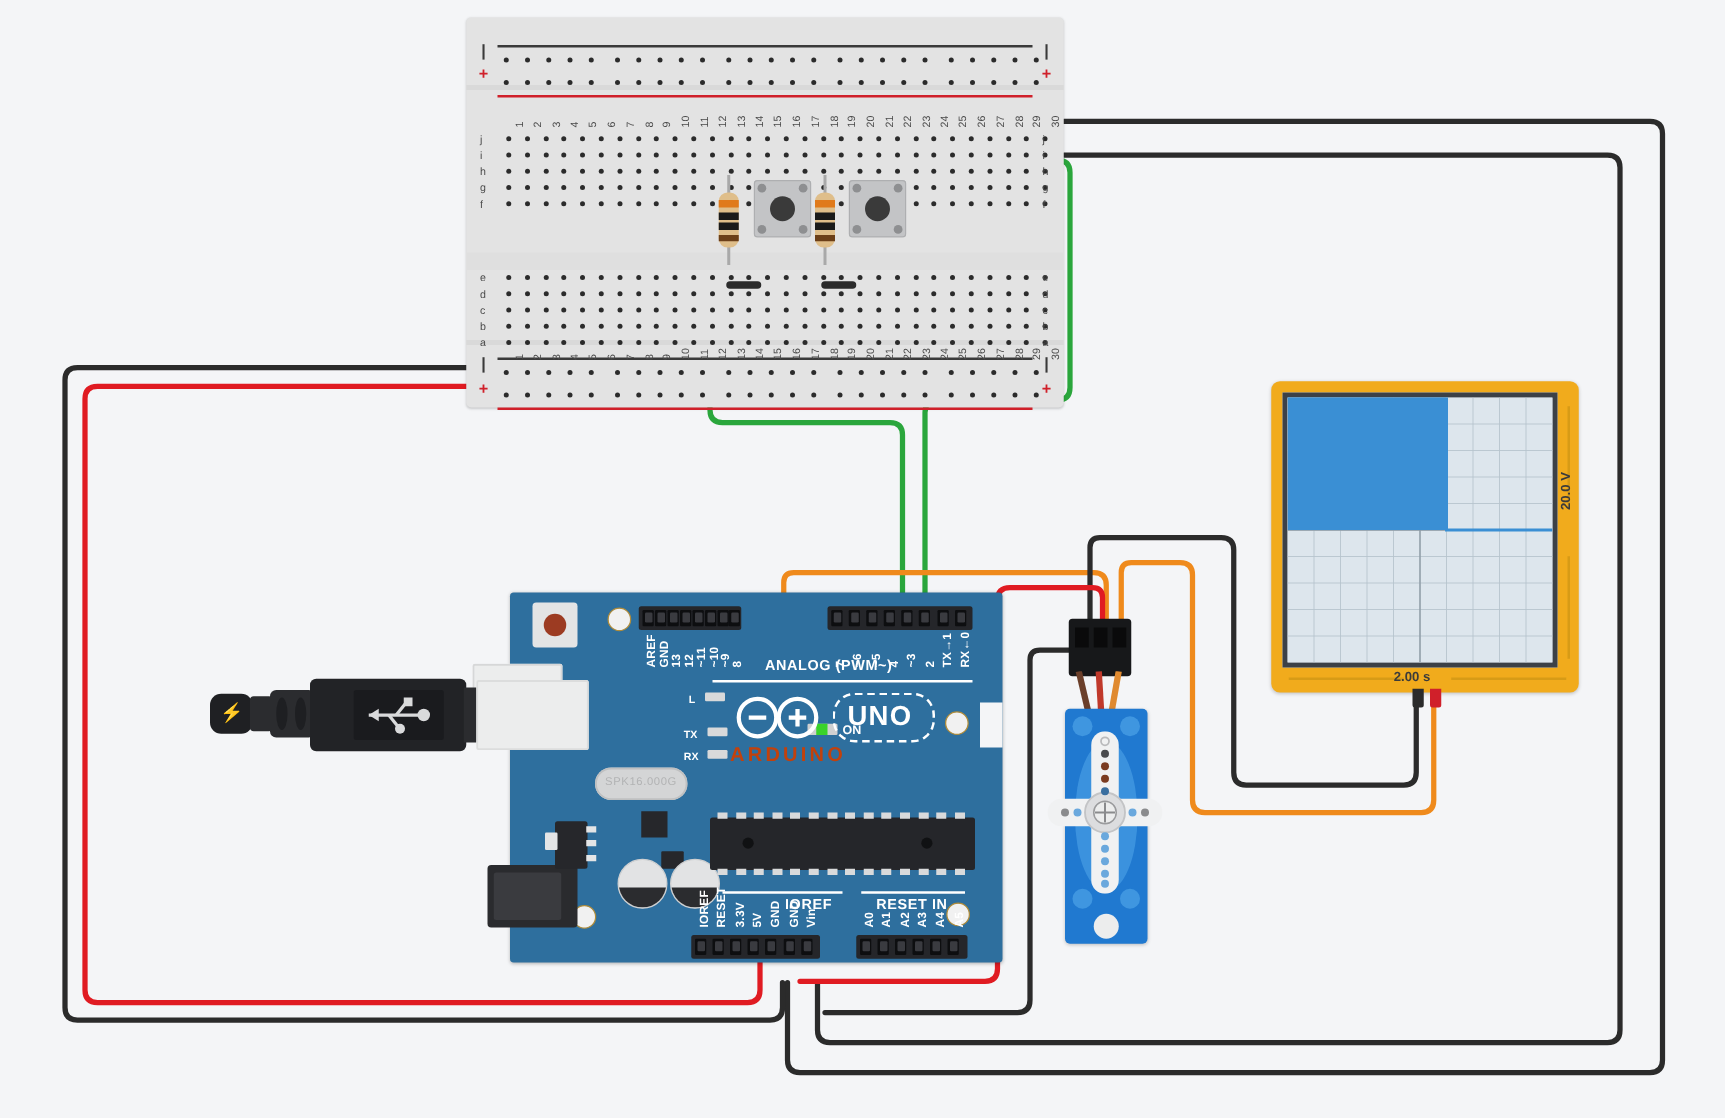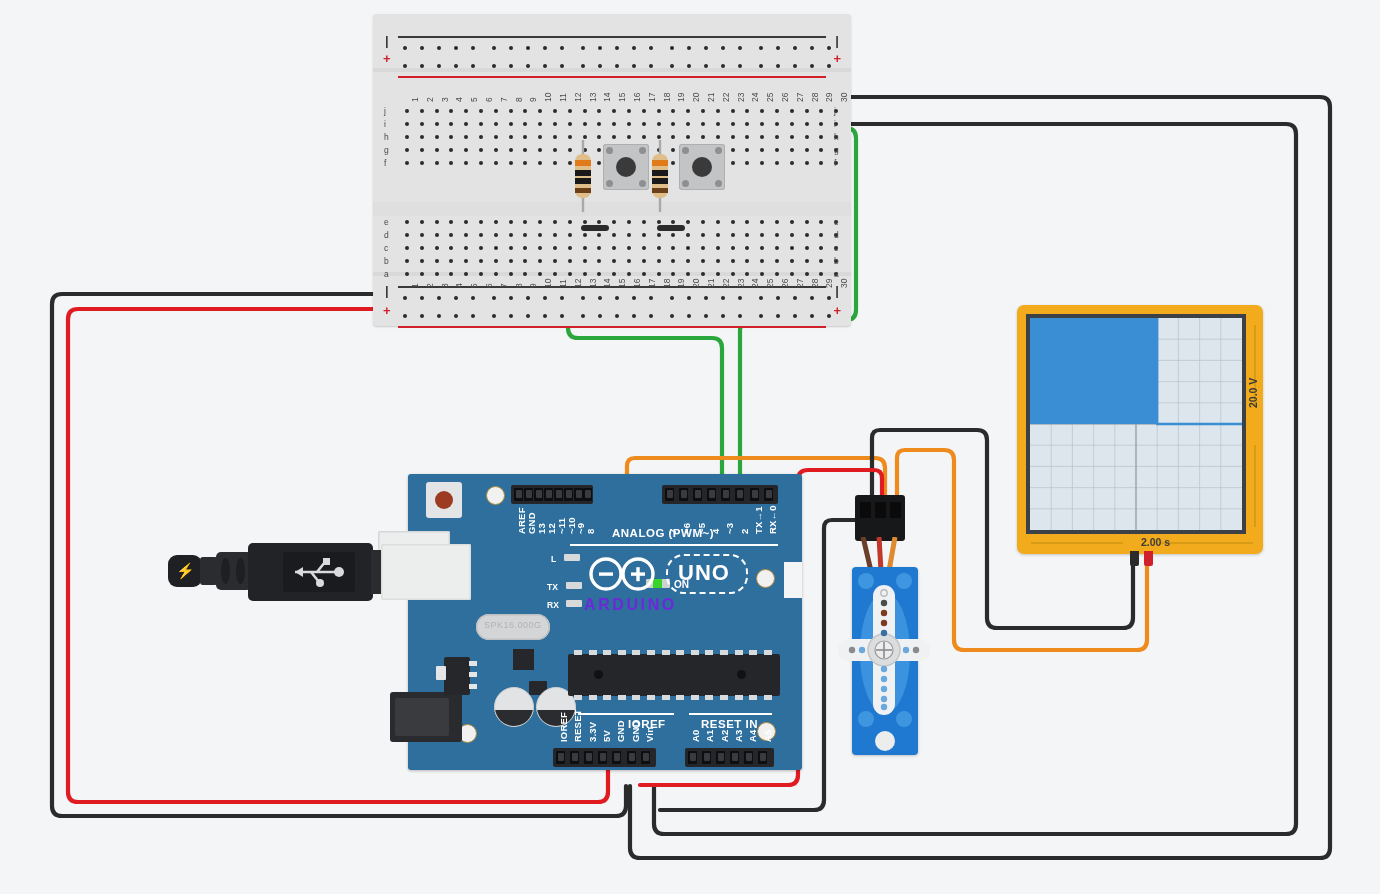--- a/index.html
+++ b/index.html
@@ -734,21 +734,21 @@
     </div>
     <div class="ledlbl" style="left:266px;top:105px;font-size:10px;">ON</div>
 
     <svg class="abs" style="left:180px;top:82px;" width="68" height="36">
       <circle cx="18" cy="18" r="15" fill="none" stroke="#fff" stroke-width="3.4"></circle>
       <circle cx="50" cy="18" r="15" fill="none" stroke="#fff" stroke-width="3.4"></circle>
       <rect x="11" y="16.4" width="14" height="3.4" fill="#fff"></rect>
       <rect x="43" y="16.4" width="14" height="3.4" fill="#fff"></rect>
       <rect x="48.3" y="11.2" width="3.4" height="14" fill="#fff"></rect>
     </svg>
-    <div class="abs" style="left:176px;top:122px;font-size:16px;font-weight:bold;color:#6d28d9;letter-spacing:2.6px;">ARDUINO</div>
+    <div class="abs" style="left:176px;top:122px;font-size:16px;font-weight:bold;color:#c2410c;letter-spacing:2.6px;">ARDUINO</div>
 
     <div class="abs" style="left:258px;top:80px;width:78px;height:36px;border:2px dashed #fff;border-radius:18px;"></div>
     <div class="abs" style="left:270px;top:86px;font-size:22px;font-weight:bold;color:#fff;letter-spacing:1px;">UNO</div>
 
     <div class="abs" style="left:68px;top:140px;width:74px;height:26px;background:#d4d5d6;border-radius:13px;
          box-shadow:inset 0 0 0 1.5px #bfc0c1;">
       <div style="position:absolute;left:8px;top:6px;font-size:9px;color:#b2b3b4;letter-spacing:.5px;">SPK16.000G</div>
     </div>
 
     <div class="abs" style="left:36px;top:183px;width:26px;height:38px;background:#26272b;border-radius:2px;"></div>
@@ -943,19 +943,19 @@
         <path id="trace-fill" fill="#3a8fd4" fill-opacity="1" d="M0.0,0.0 L21.2,0.0 L42.4,0.0 L63.6,0.0 L84.8,0.0 L106.0,0.0 L127.2,0.0 L127.2,106.0 L148.4,106.0 L169.6,106.0 L190.8,106.0 L212.0,106.0 L 212.0,106.0 L 0.0,106.0 Z"></path>
         <path id="trace-line" fill="none" stroke="#3a8fd4" stroke-width="2.4" d="M0.0,0.0 L21.2,0.0 L42.4,0.0 L63.6,0.0 L84.8,0.0 L106.0,0.0 L127.2,0.0 L127.2,106.0 L148.4,106.0 L169.6,106.0 L190.8,106.0 L212.0,106.0"></path>
       </svg>
     </div>
 
     <div class="scope-tick" style="left:237px;top:20px;width:2px;height:82px;"></div>
     <div class="scope-tick" style="left:237px;top:140px;width:2px;height:82px;"></div>
     <div class="scope-lbl" style="left:230px;top:103px;transform:rotate(-90deg);transform-origin:left top;white-space:nowrap;">20.0 V</div>
     <div class="scope-tick" style="left:14px;top:237px;width:92px;height:2px;"></div>
     <div class="scope-tick" style="left:144px;top:237px;width:92px;height:2px;"></div>
-    <div class="scope-lbl" style="left:124px;top:231px;">2.00 s</div>
+    <div class="scope-lbl" style="left:98px;top:231px;">2.00 s</div>
 
     <div class="probe" style="left:113px;top:246px;background:#2b2b2b;"></div>
     <div class="probe" style="left:127px;top:246px;background:#d0202a;"></div>
   </div>
 
 </div>
 
 </body></html>

